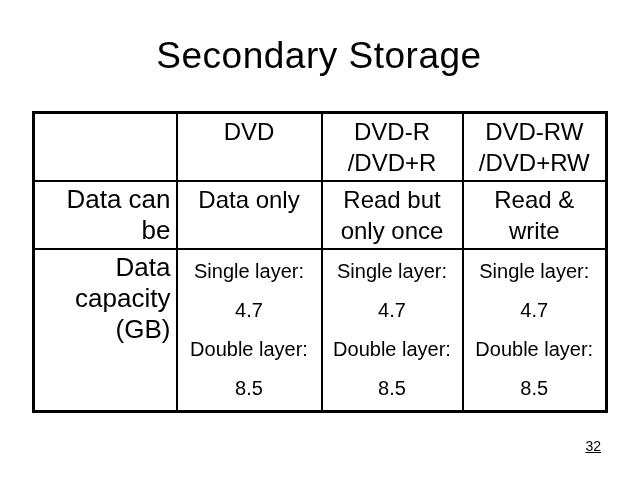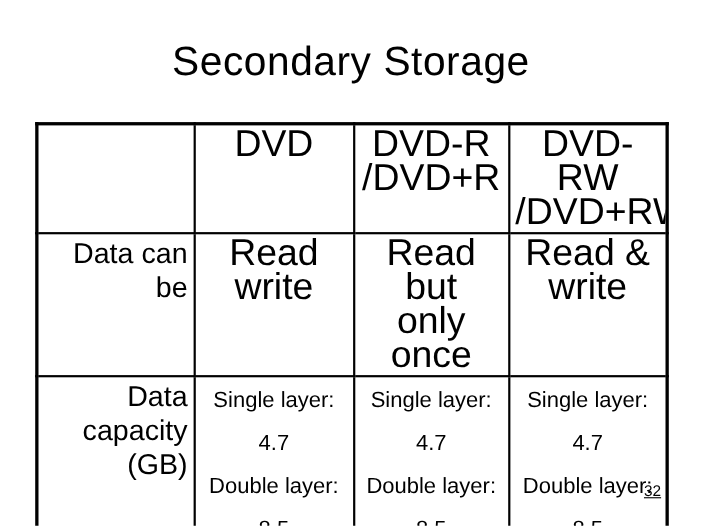--- a/index.html
+++ b/index.html
@@ -39,21 +39,21 @@
     border: 2px solid #000000;
     vertical-align: top;
     padding: 2px 5px;
     white-space: pre-line;
     overflow: hidden;
   }
   .row-header { height: 66px; }
   .row-datacanbe { height: 63px; }
   .row-capacity { height: 121px; }
   td.cell-big {
-    font-size: 34px;
+    font-size: 24px;
     line-height: 31px;
     text-align: center;
   }
   td.cell-label {
     font-size: 26px;
     line-height: 31px;
     text-align: right;
   }
   td.cell-small {
     font-size: 20px;
@@ -97,21 +97,21 @@
         <td class="cell-label"></td>
         <td class="cell-big">DVD</td>
         <td class="cell-big">DVD-R
 /DVD+R</td>
         <td class="cell-big">DVD-RW
 /DVD+RW</td>
       </tr>
       <tr class="row-datacanbe">
         <td class="cell-label">Data can
 be</td>
-        <td class="cell-big">Read write</td>
+        <td class="cell-big">Data only</td>
         <td class="cell-big">Read but
 only once</td>
         <td class="cell-big">Read &amp;
 write</td>
       </tr>
       <tr class="row-capacity">
         <td class="cell-label">Data
 capacity
 (GB)</td>
         <td class="cell-small">Single layer:

